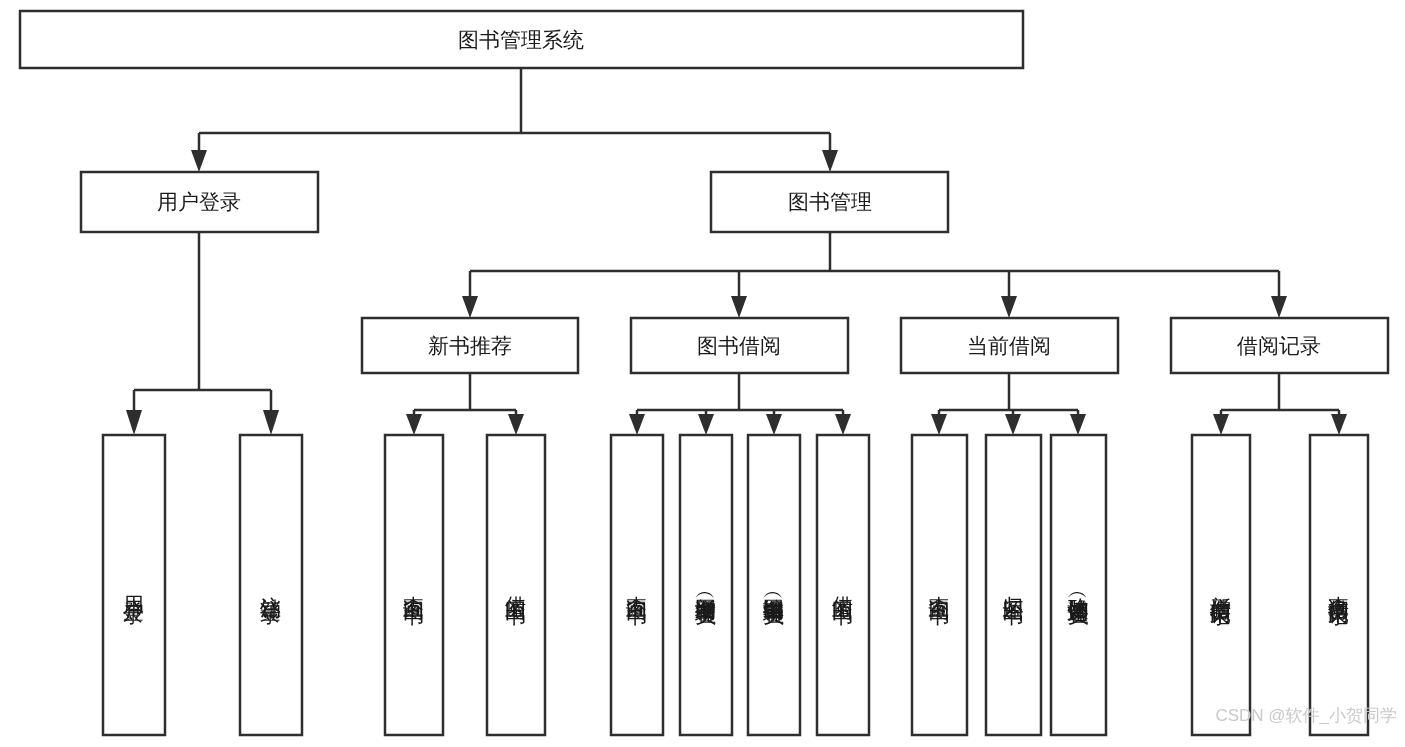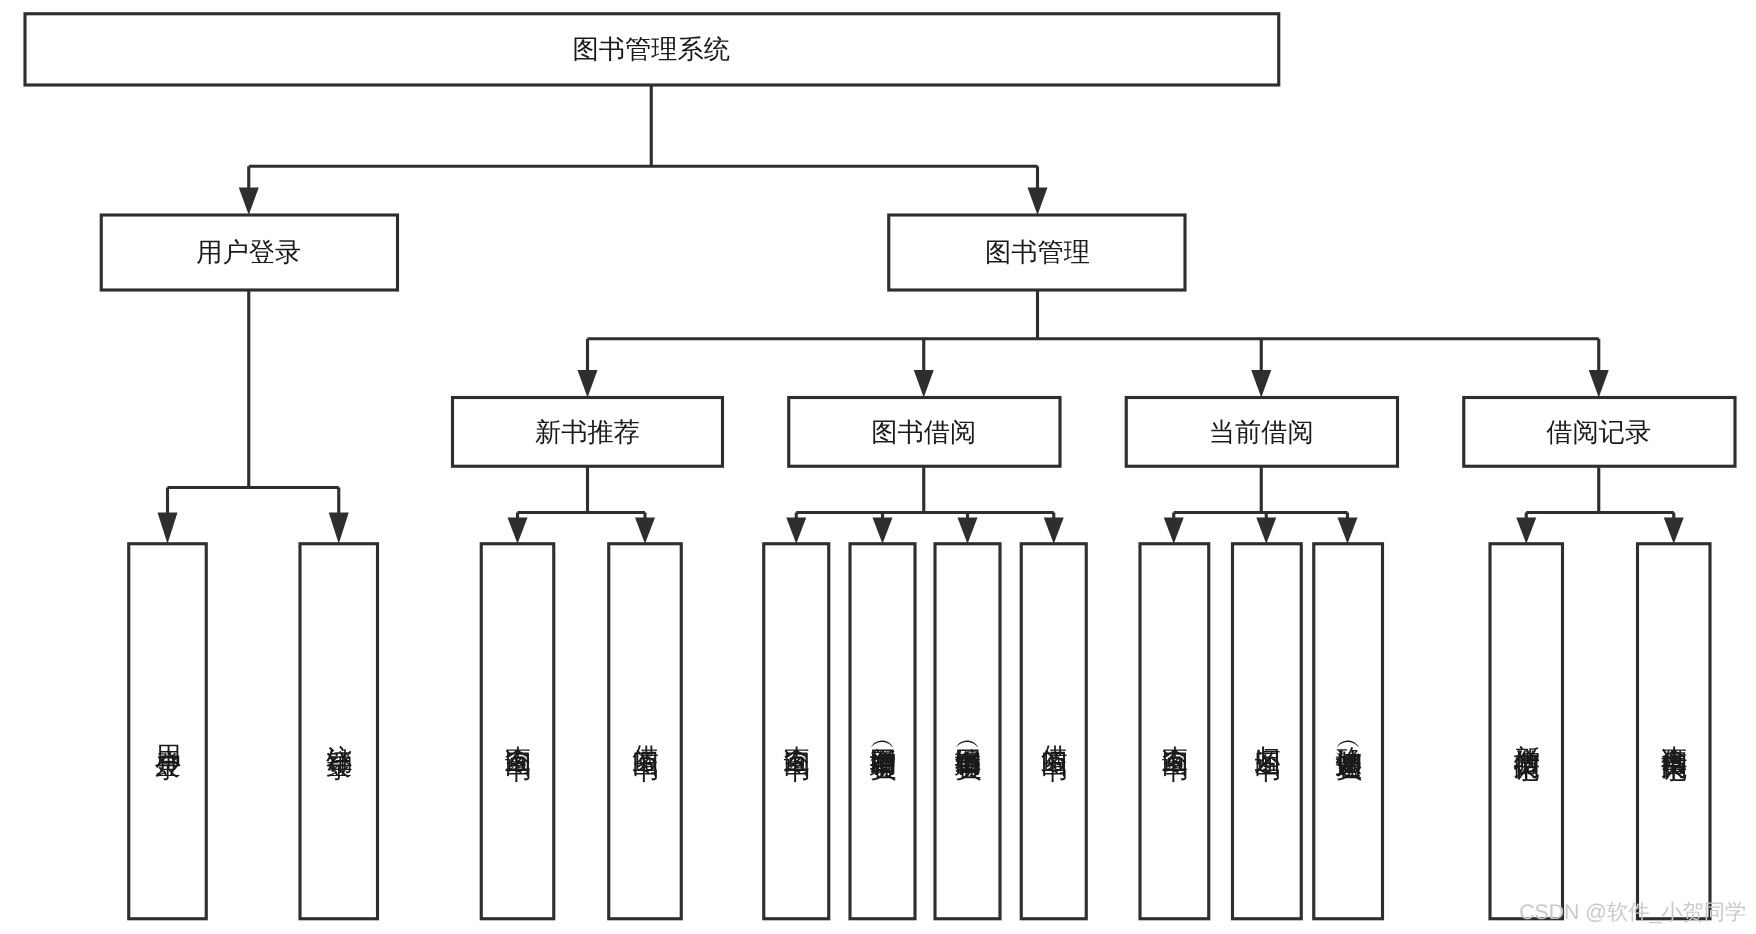--- a/index.html
+++ b/index.html
@@ -38,21 +38,21 @@
     stroke-width: 2.5;
     fill: none;
   }
   .arrow-head {
     fill: #2e2e2e;
     stroke: none;
   }
   .watermark {
     position: absolute;
     right: 8px;
-    bottom: 6px;
+    bottom: 20px;
     font-family: "Liberation Sans", "DejaVu Sans", sans-serif;
     font-size: 17px;
     color: #c9c9c9;
     white-space: nowrap;
     pointer-events: none;
   }
 </style>
 </head>
 <body>
 

